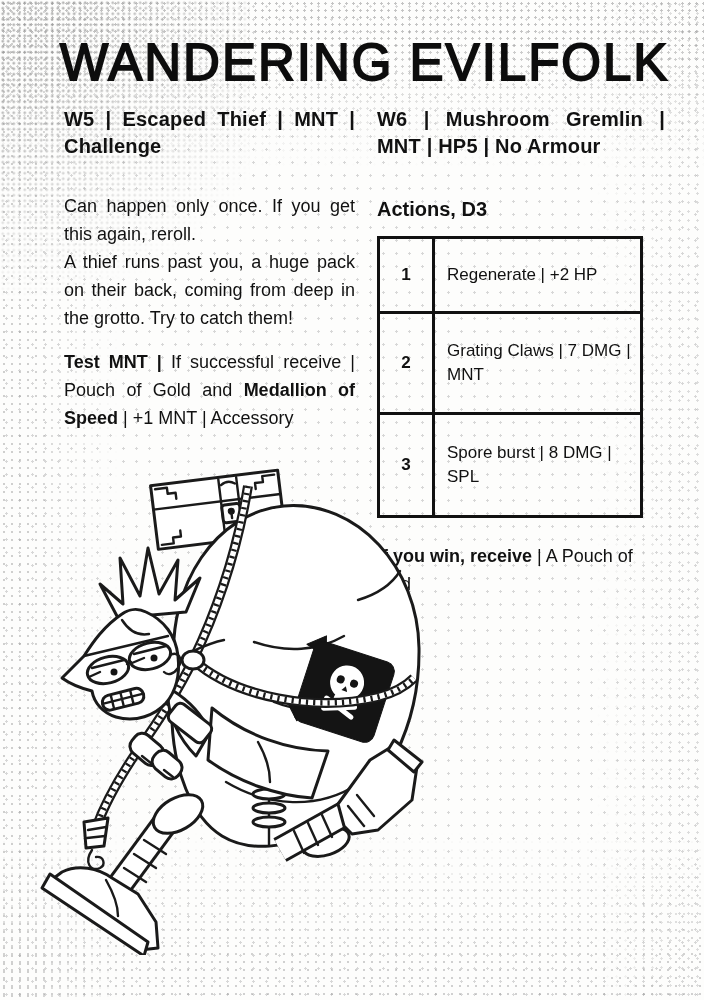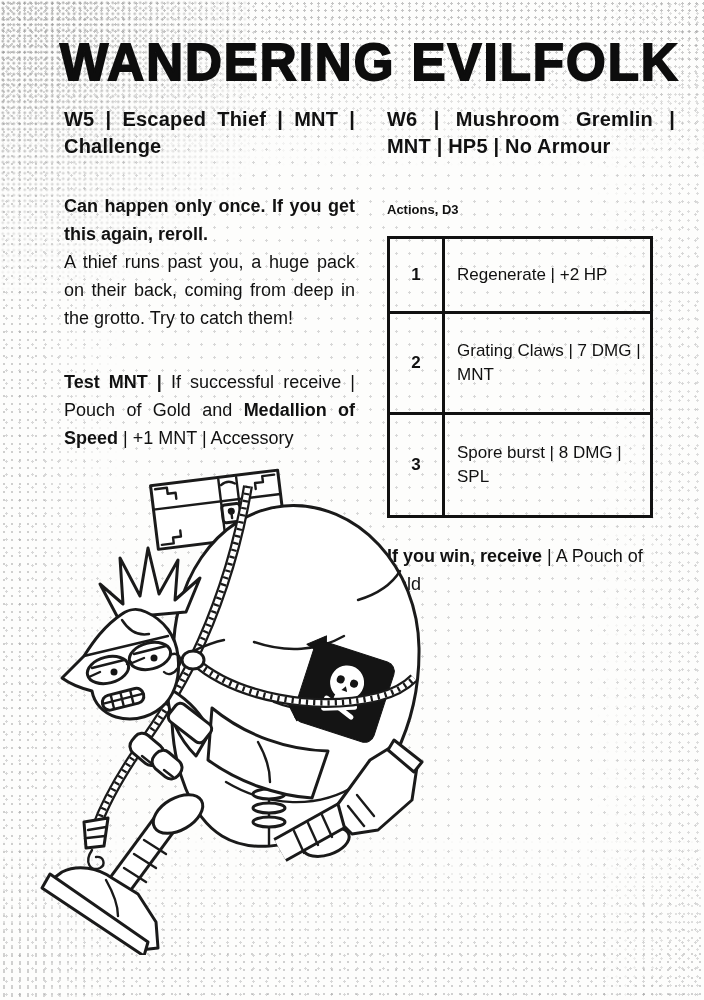--- a/index.html
+++ b/index.html
@@ -46,37 +46,37 @@
   .dots-bottom{
     left:0;top:830px;width:704px;height:170px;opacity:.4;
     background-image:radial-gradient(circle,#8f8f8f 1.1px,transparent 1.3px);
     background-size:8px 8px;
     -webkit-mask-image:linear-gradient(0deg,#000 25%,transparent 100%);
     mask-image:linear-gradient(0deg,#000 25%,transparent 100%);
   }
   
   .page-title{
     position:absolute;left:60px;top:34px;width:600px;margin:0;
-    font-size:51px;line-height:58px;font-weight:bold;letter-spacing:2px;
+    font-size:51px;line-height:58px;font-weight:normal;letter-spacing:2px;
     -webkit-text-stroke:1.8px #0d0d0d;color:#0d0d0d;white-space:nowrap;
   }
   .col{position:absolute;top:106px;}
   .col-left{left:64px;width:291px;}
-  .col-right{left:377px;width:288px;margin-left:10px;}
+  .col-right{left:377px;width:288px;}
   h2.entry-heading{
     margin:0;font-size:20px;line-height:27px;font-weight:bold;
     text-align:justify;letter-spacing:.2px;
   }
   p.body-text{
     margin:0;font-size:18px;line-height:28px;text-align:justify;
   }
-  p.first{margin-top:32px;font-weight:bold;}
-  p.spaced{margin-top:36px;}
+  p.first{margin-top:32px;}
+  p.spaced{margin-top:16px;}
   h3.actions-heading{
-    margin:36px 0 0 0;font-size:13px;line-height:27px;font-weight:bold;
+    margin:36px 0 0 0;font-size:20px;line-height:27px;font-weight:bold;
   }
   table.actions-table{
     margin-top:13px;border-collapse:collapse;width:266px;table-layout:fixed;
   }
   table.actions-table td{
     border:3px solid #111;background:transparent;
     font-size:17px;line-height:24px;vertical-align:middle;
   }
   td.roll-cell{width:50px;text-align:center;font-weight:bold;font-size:18px;}
   td.action-cell{padding:6px 0 6px 12px;}

